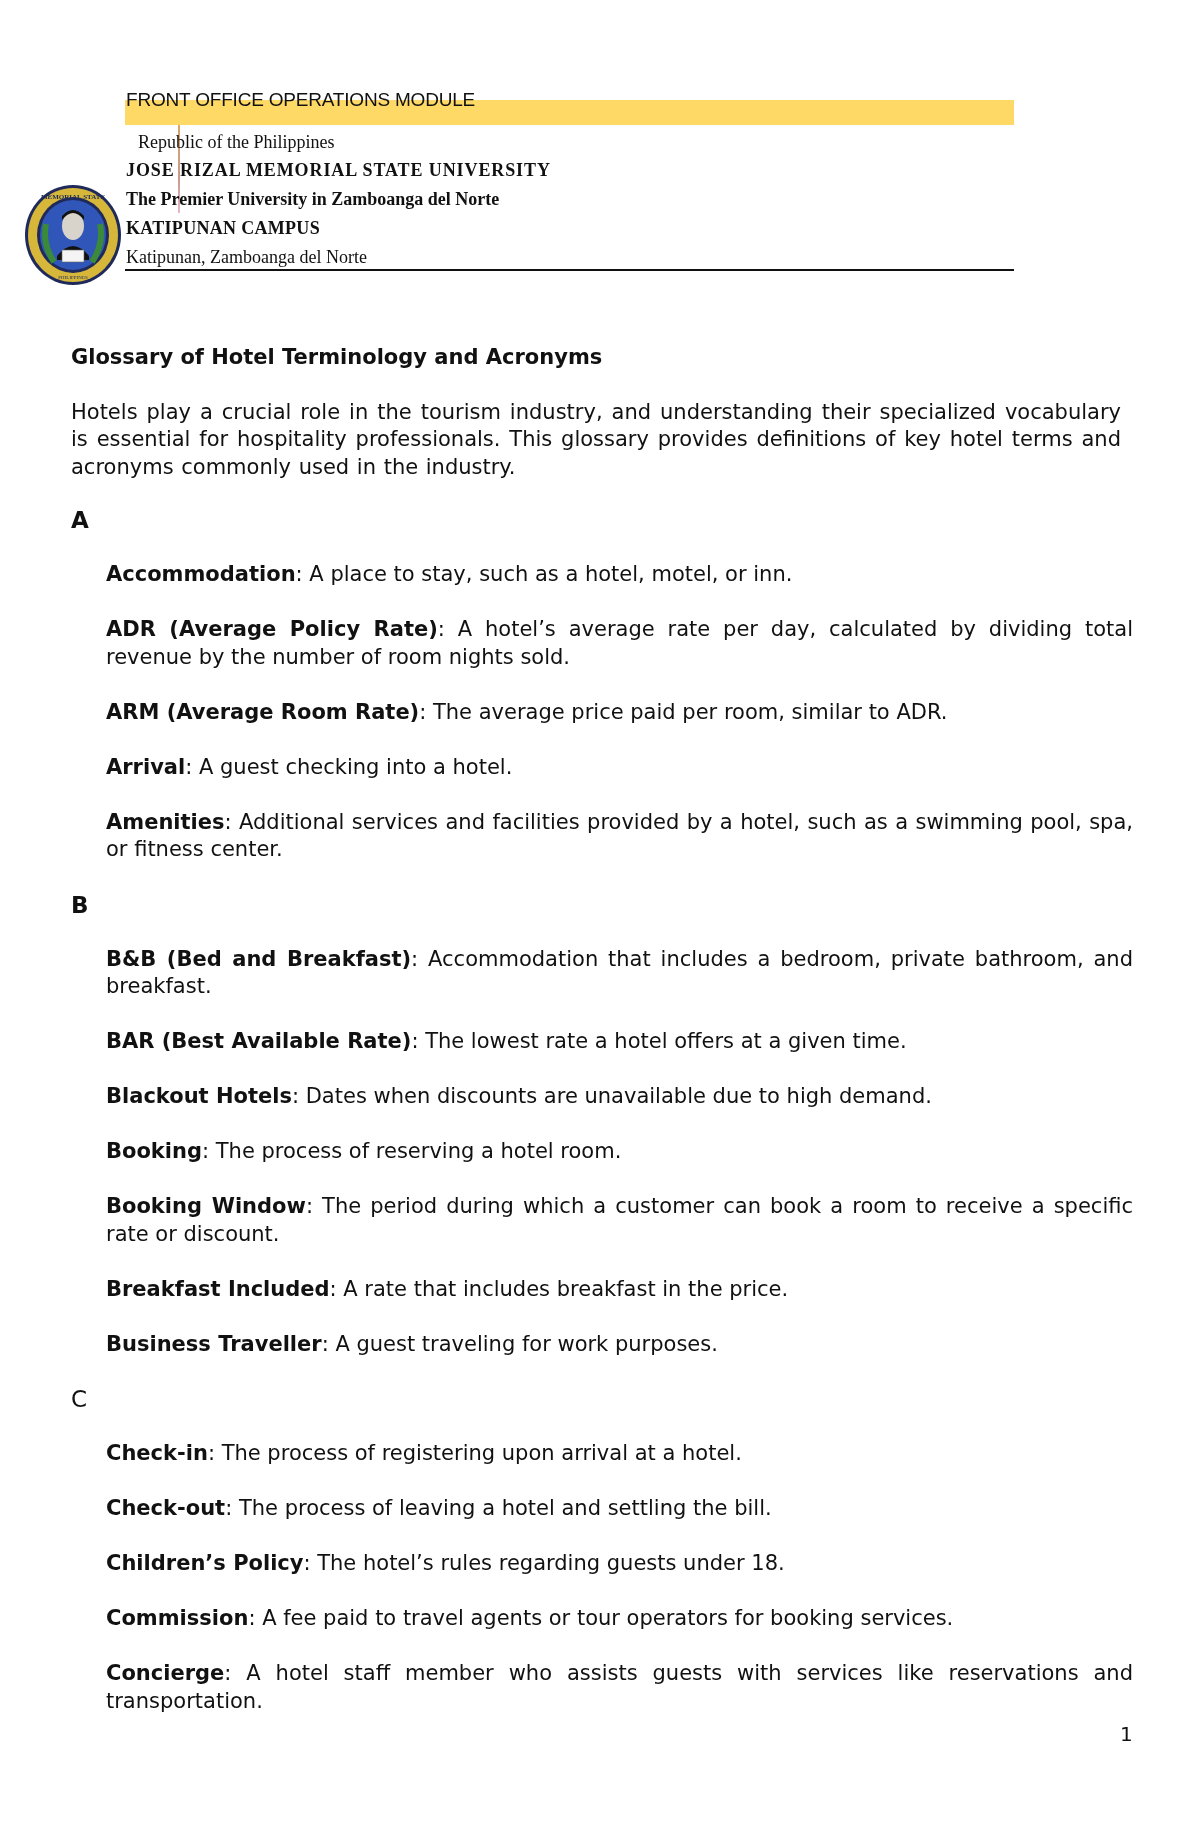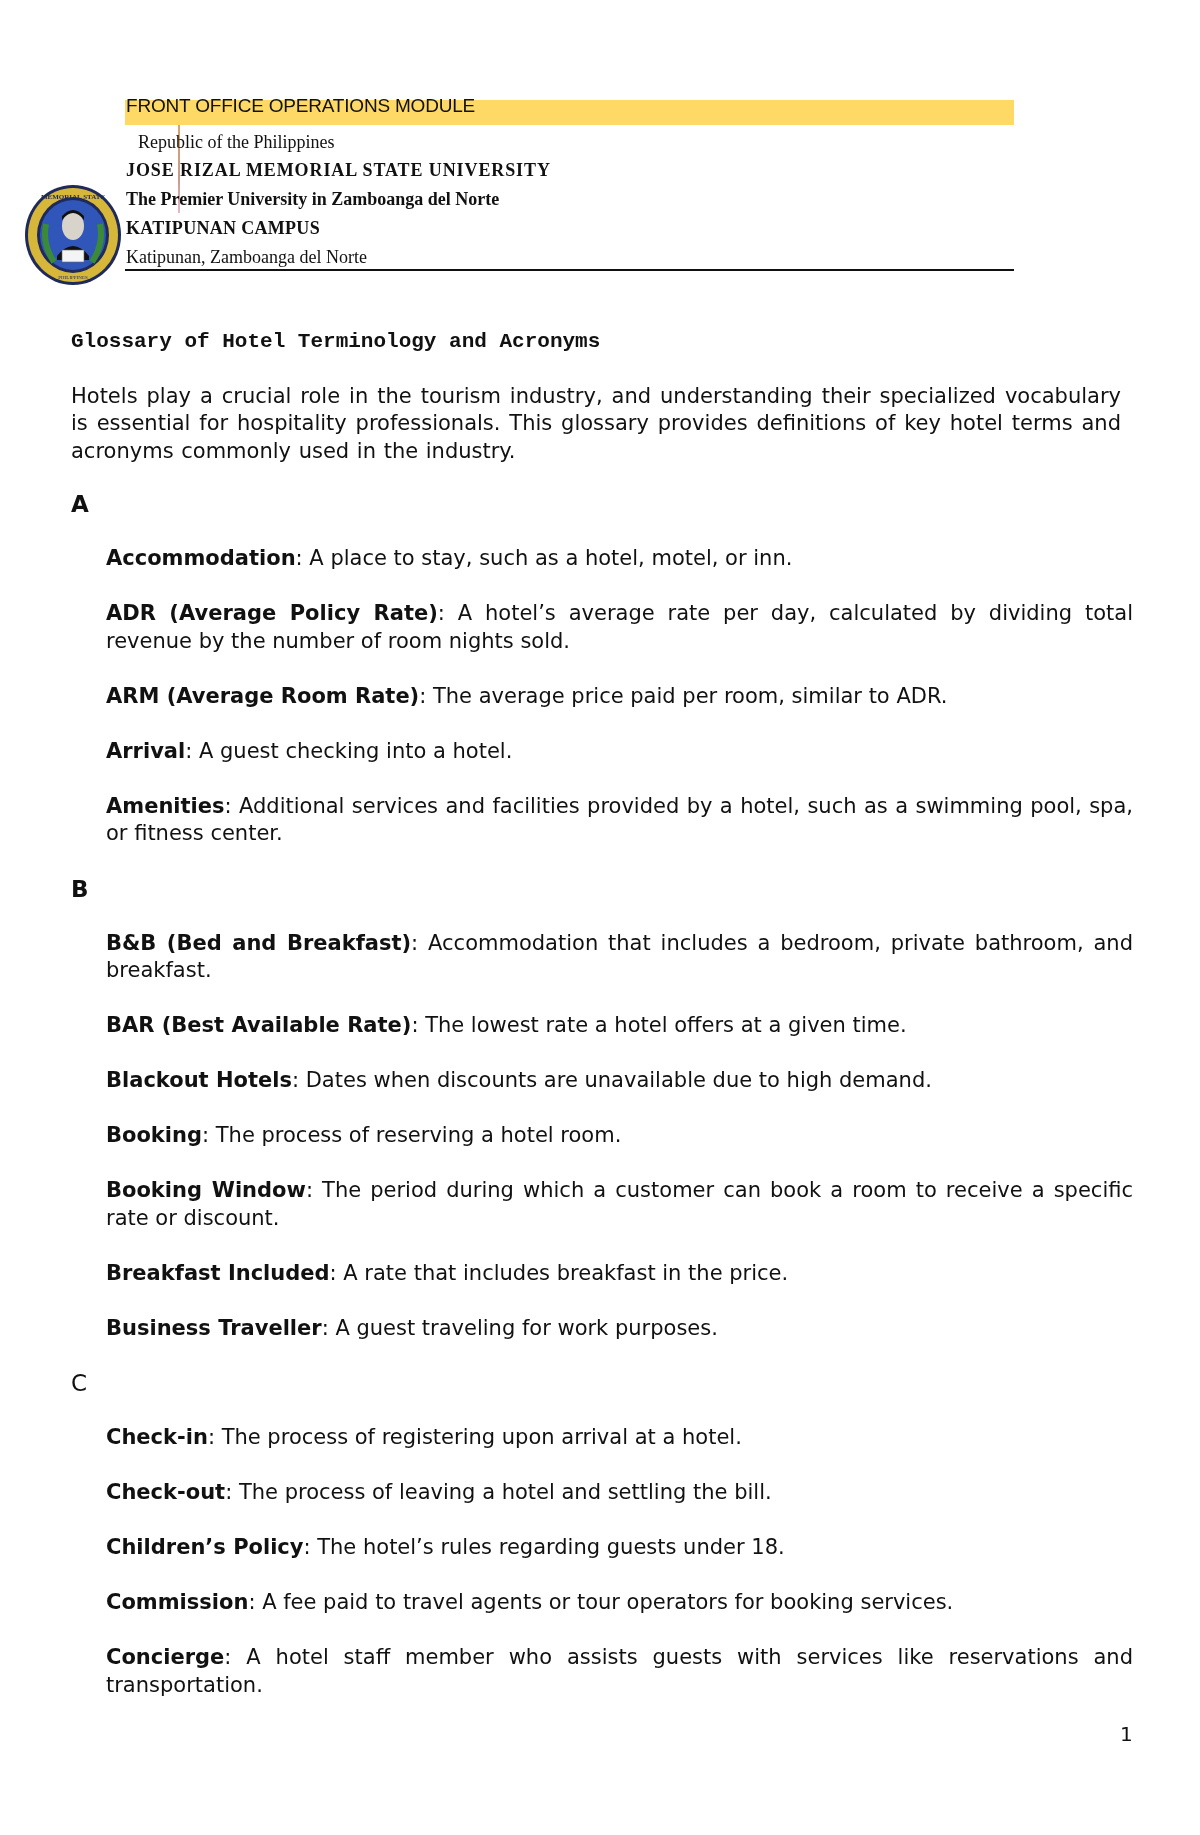--- a/index.html
+++ b/index.html
@@ -4,21 +4,21 @@
 <style>
   html, body { margin: 0; padding: 0; background: #ffffff; }
   body { width: 1200px; height: 1835px; position: relative; overflow: hidden; color: #111; }
 
   
   .header-band {
     position: absolute; left: 125px; top: 100px; width: 889px; height: 25px;
     background: #FFD966;
   }
   .module-title {
-    position: absolute; left: 126px; top: 94px;
+    position: absolute; left: 126px; top: 88px;
     font-family: "Liberation Sans", sans-serif; font-size: 19px; color: #111;
     letter-spacing: -0.2px; line-height: 23px; white-space: nowrap;
   }
   .box-edge {
     position: absolute; left: 178px; top: 125px; width: 2px; height: 88px;
     background: linear-gradient(#d9a46a, #c79a8a 60%, #e6b8c8);
   }
   .hdr-line {
     position: absolute; left: 126px; font-family: "Liberation Serif", serif;
     color: #111; white-space: nowrap; line-height: 22px;
@@ -35,21 +35,21 @@
   
   .seal {
     position: absolute; left: 24px; top: 184px; width: 98px; height: 102px;
   }
 
   
   .content {
     position: absolute; left: 71px; top: 328px; width: 1062px;
     font-family: "DejaVu Sans", sans-serif; font-size: 21px; line-height: 27.5px; color: #111;
   }
-  .doc-title { font-weight: bold; font-size: 21px; margin: 0 0 27px 0; font-family: Liberation Mono, monospace; }
+  .doc-title { font-weight: bold; font-size: 21px; margin: 16px 0 27px 0; }
   .intro { text-align: justify; margin: 0 12px 25px 0; word-spacing: 1px; }
   .letter { font-size: 23px; font-weight: bold; margin: 0 0 27px 0; line-height: 28px; }
   .letter.regular { font-weight: normal; }
   .entry { margin: 0 0 27.5px 35px; text-align: justify; }
   .entry .term { font-weight: bold; }
   .entry.last-in-section { margin-bottom: 27px; }
 
   .page-number {
     position: absolute; left: 1120px; top: 1722px;
     font-family: "DejaVu Sans", sans-serif; font-size: 20px; color: #111;

